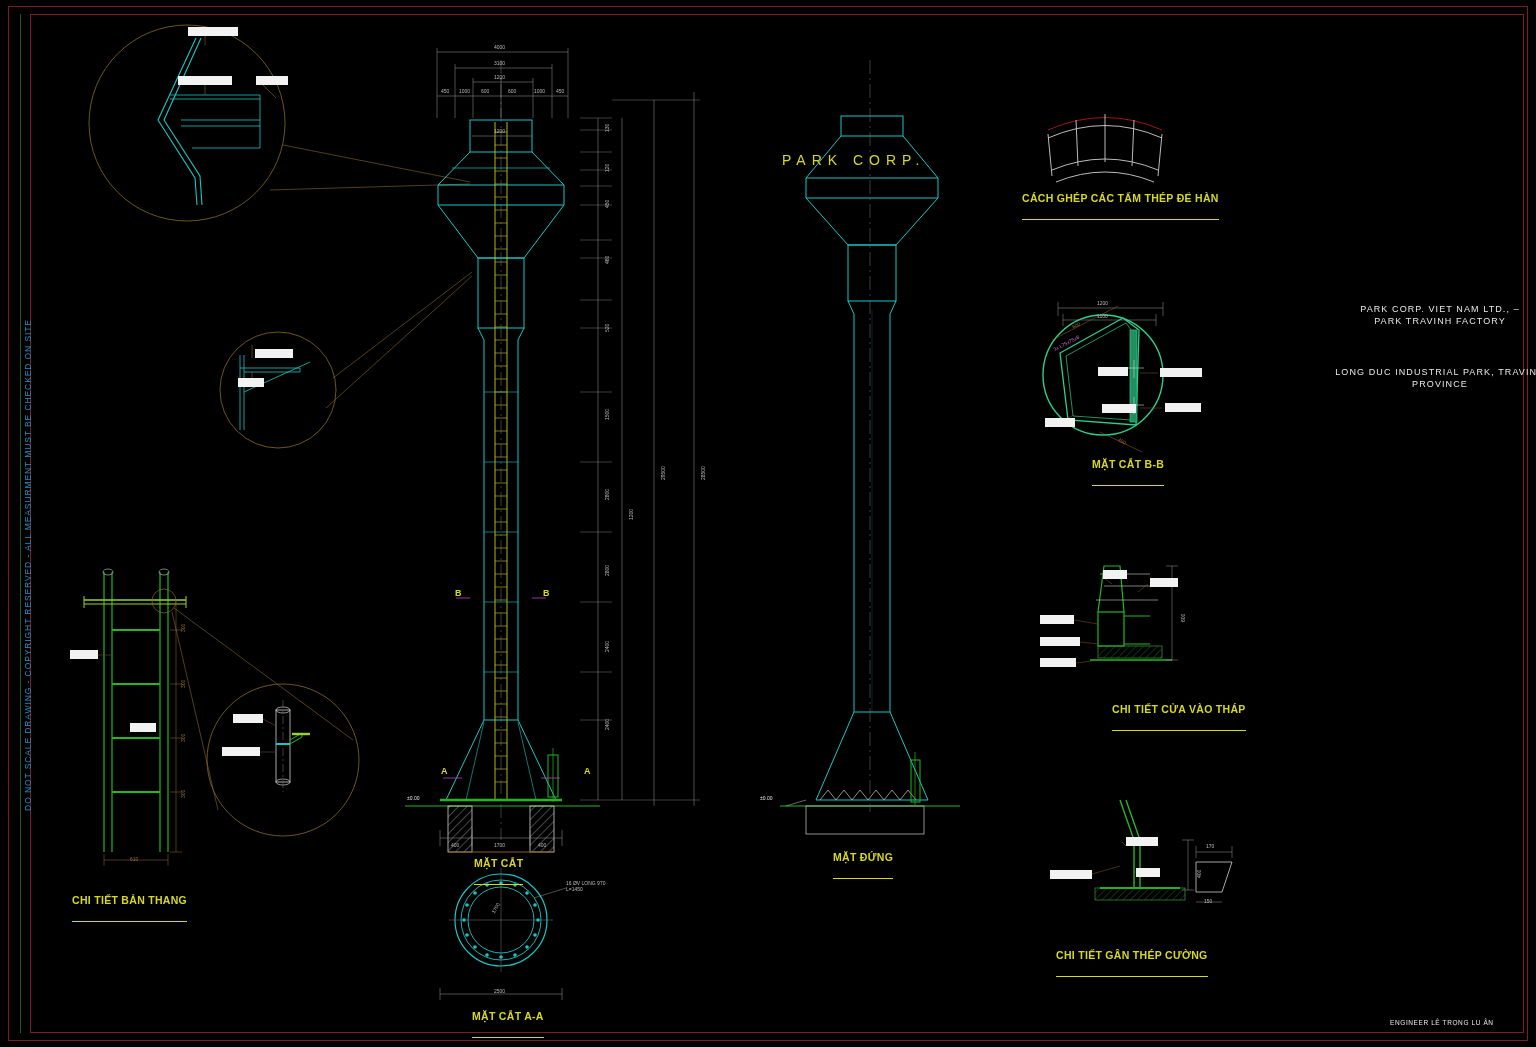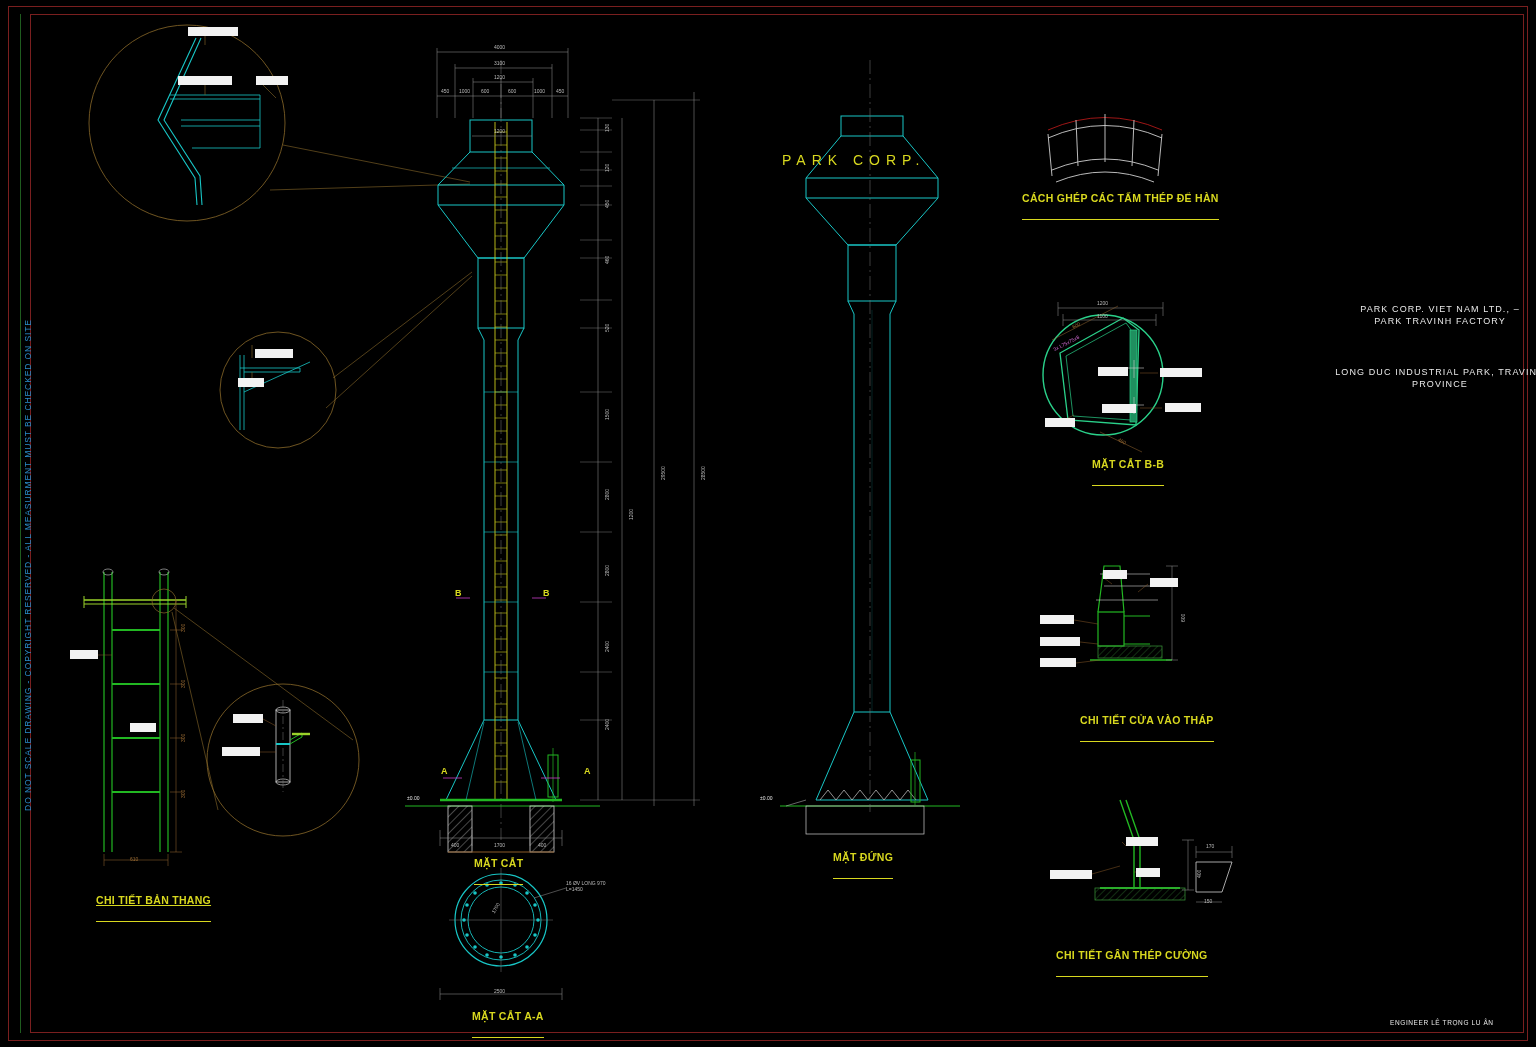--- a/index.html
+++ b/index.html
@@ -562,23 +562,23 @@
   <div class="dimtxt" style="left:1204px;top:898px;">150</div>
 
   <div class="dimtxt brown" style="left:130px;top:856px;">610</div>
   <div class="dimtxt brown v" style="left:180px;top:632px;">300</div>
   <div class="dimtxt brown v" style="left:180px;top:688px;">300</div>
   <div class="dimtxt brown v" style="left:180px;top:742px;">300</div>
   <div class="dimtxt brown v" style="left:180px;top:798px;">300</div>
 
   <div class="cap" style="left:1022px;top:192px;">CÁCH GHÉP CÁC TẤM THÉP ĐỂ HÀN</div>
   <div class="cap" style="left:1092px;top:458px;">MẶT CẮT B-B</div>
-  <div class="cap" style="left:1080px;top:703px;margin-top:11px;">CHI TIẾT CỬA VÀO THÁP</div>
+  <div class="cap" style="left:1112px;top:703px;">CHI TIẾT CỬA VÀO THÁP</div>
   <div class="cap" style="left:1056px;top:949px;">CHI TIẾT GÂN THÉP CƯỜNG</div>
-  <div class="cap" style="left:96px;top:894px;text-decoration:underline;">CHI TIẾT BẢN THANG</div>
+  <div class="cap" style="left:72px;top:894px;">CHI TIẾT BẢN THANG</div>
   <div class="cap" style="left:474px;top:857px;">MẶT CẮT</div>
   <div class="cap" style="left:472px;top:1010px;">MẶT CẮT A-A</div>
   <div class="cap" style="left:833px;top:851px;text-align:right;">MẶT ĐỨNG</div>
 
   <div class="info" style="left:1300px;top:303px;width:280px;">PARK    CORP. VIET  NAM    LTD.,  –</div>
   <div class="info" style="left:1300px;top:315px;width:280px;">PARK    TRAVINH  FACTORY</div>
   <div class="info" style="left:1300px;top:366px;width:280px;">LONG  DUC  INDUSTRIAL  PARK,  TRAVINH</div>
   <div class="info" style="left:1300px;top:378px;width:280px;">PROVINCE</div>
   <div class="eng" style="left:1390px;top:1019px;">ENGINEER   LÊ TRỌNG LU ÂN</div>
 

